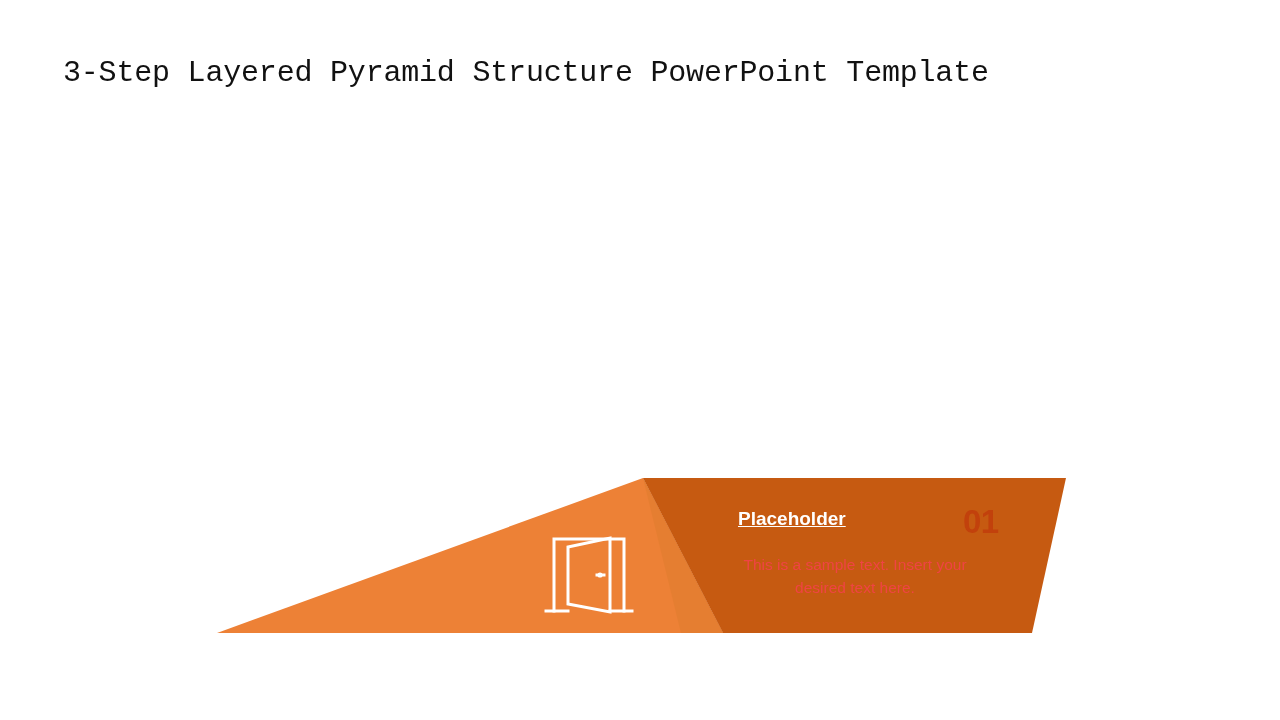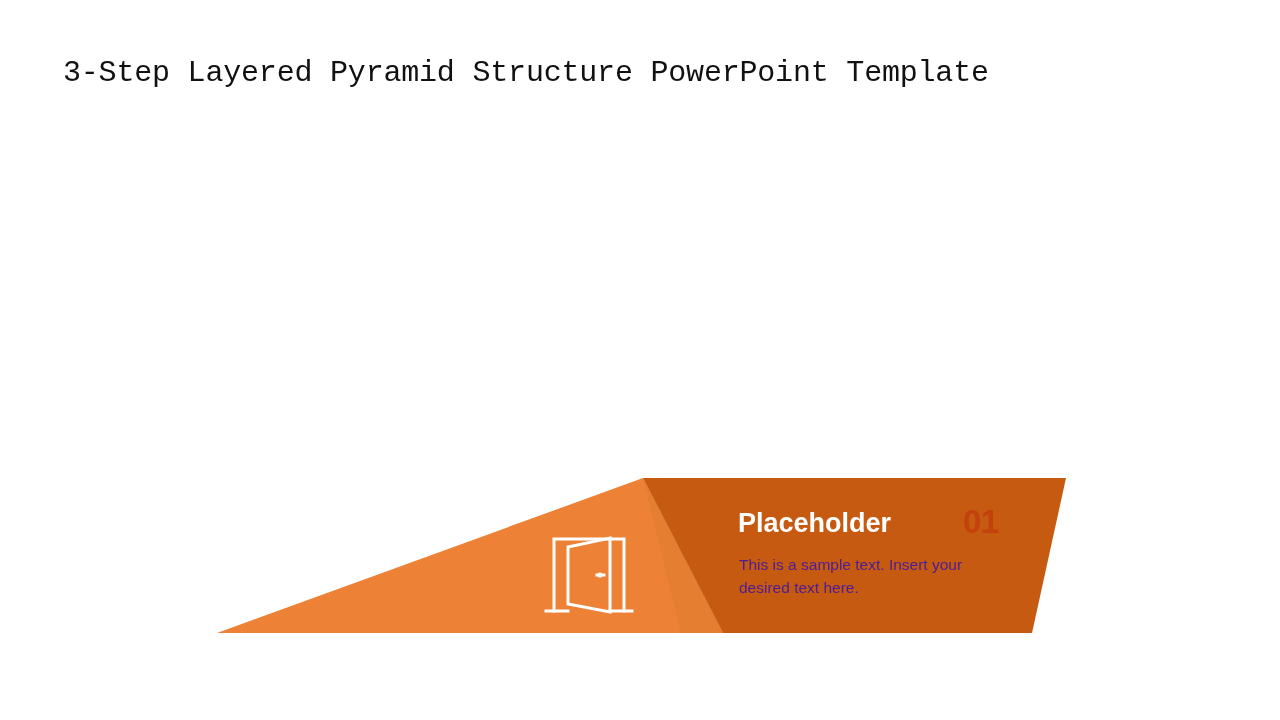--- a/index.html
+++ b/index.html
@@ -57,45 +57,47 @@
   #step-text-block {
     position: absolute;
     left: 738px;
     top: 509px;
     width: 300px;
   }
   #step-heading {
     position: absolute;
     left: 0;
     top: 0;
-    font-size: 27px;
+    font-size: 19px;
     font-weight: 700;
     color: #ffffff;
     line-height: 1.1;
     white-space: nowrap;
+    text-decoration: underline;
   }
   #step-number {
     position: absolute;
     left: 225px;
     top: -4px;
     font-size: 33px;
     font-weight: 700;
     color: #c2410c;
     line-height: 1;
     letter-spacing: -0.5px;
   }
   #step-body {
     position: absolute;
     left: 1px;
     top: 44px;
     width: 232px;
     font-size: 15.5px;
     font-weight: 400;
-    color: #4c1d95;
+    color: #ef4444;
     line-height: 1.5;
+    text-align: center;
   }
 </style>
 </head>
 <body>
 
 <div id="slide">
 
   <div id="slide-title">3-Step Layered Pyramid Structure PowerPoint Template</div>
 
   <svg id="pyramid-layer" viewBox="0 0 1280 720" width="1280" height="720" xmlns="http://www.w3.org/2000/svg">

